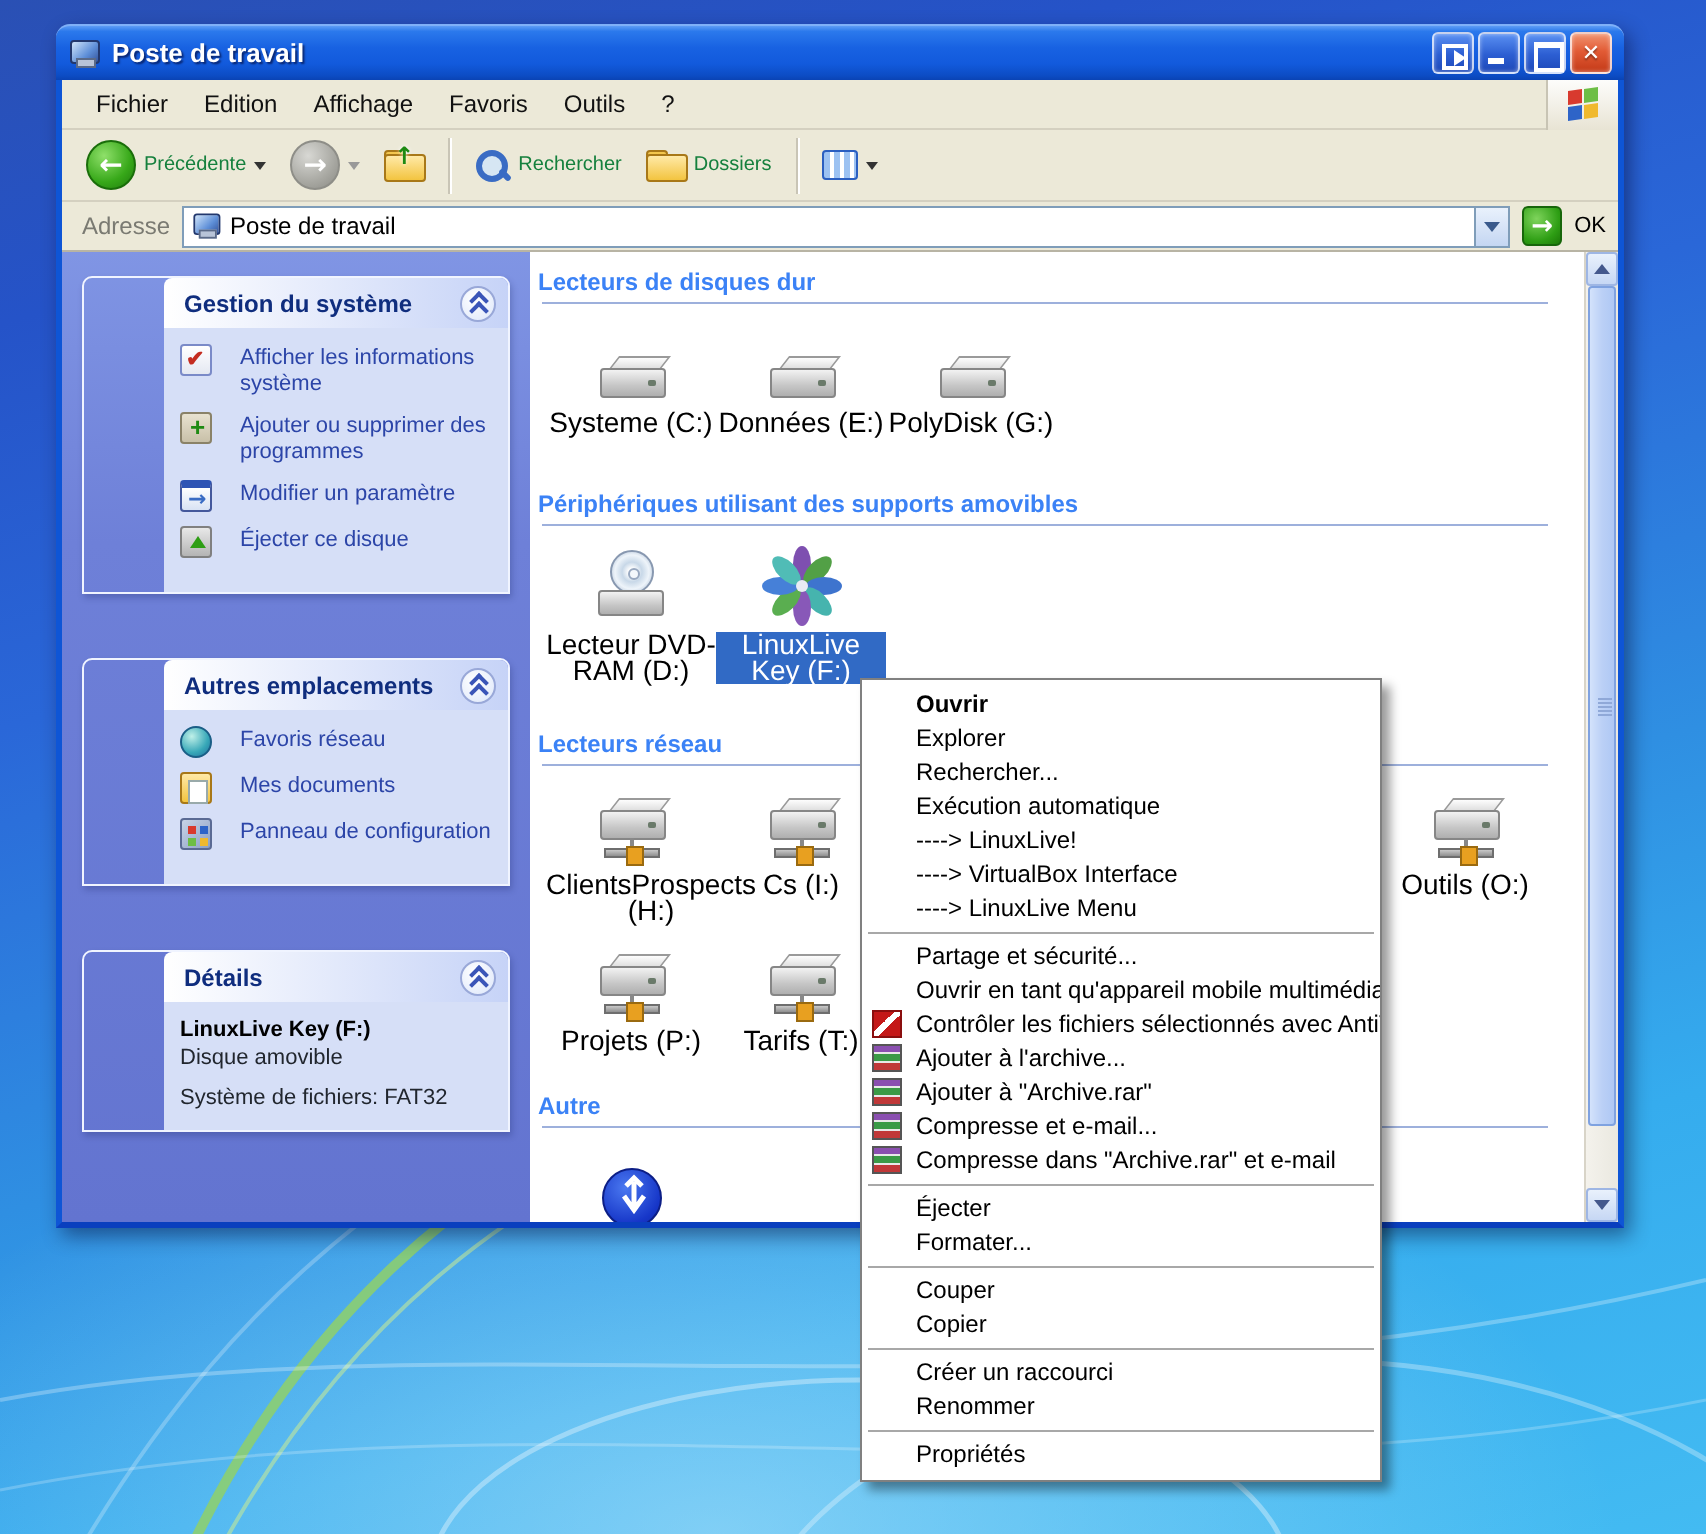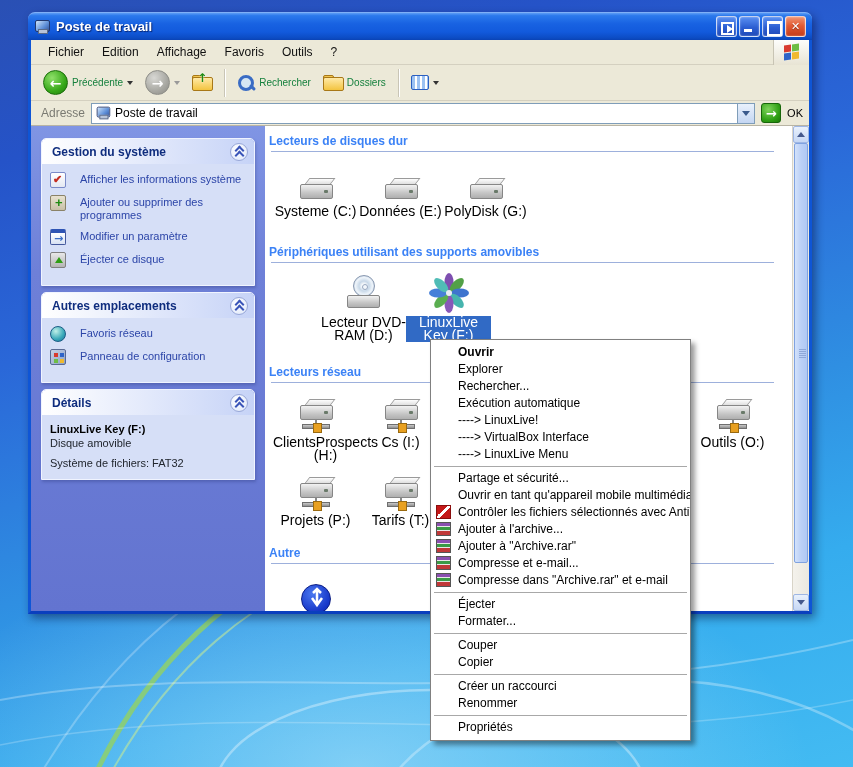--- a/index.html
+++ b/index.html
@@ -97,21 +97,21 @@
   .go-btn { width:20px; height:20px; border-radius:3px; display:flex; align-items:center; justify-content:center;
     background:radial-gradient(circle at 35% 30%,#7FD45C,#2E9E14 65%,#1C7A08); border:1px solid #17660A;
     color:#fff; font-family:"DejaVu Sans", sans-serif; font-weight:bold; font-size:13px; }
   .go-label { color:#000; font-size:11px; }
 
   
   .content { flex:1; display:flex; overflow:hidden; }
 
   
   .sidebar { width:234px; background:linear-gradient(180deg,#8095E4 0%,#6E80D8 30%,#6374D0 100%); padding:12px 10px; overflow:hidden; }
-  .sb-box { border:1px solid #F0F4FF; border-radius:5px 5px 0 0; margin-bottom:6px; box-shadow:1px 2px 3px rgba(20,30,90,.25); }
+  .sb-box { border:1px solid #F0F4FF; border-radius:5px 5px 0 0; margin-bottom:32px; box-shadow:1px 2px 3px rgba(20,30,90,.25);padding-left:40px; }
   .sb-head { height:25px; display:flex; align-items:center; padding:0 6px 0 10px; border-radius:4px 4px 0 0;
     background:linear-gradient(90deg,#FFFFFF,#C6D3F7); }
   .sb-title { font-weight:bold; font-size:12px; color:#0F2D7E; flex:1; }
   .chev-btn { width:18px; height:18px; border-radius:50%; background:radial-gradient(circle at 40% 35%,#FFFFFF,#DCE6FA);
     border:1px solid #99A8D8; position:relative; }
   .chev-btn::before, .chev-btn::after { content:""; position:absolute; left:5px; width:5px; height:5px;
     border-left:2px solid #3A55B8; border-top:2px solid #3A55B8; transform:rotate(45deg); }
   .chev-btn::before { top:3px; } .chev-btn::after { top:8px; }
   .sb-body { background:#D6DFF7; padding:8px 6px 10px 8px; }
   .sb-item { display:flex; gap:14px; margin-bottom:7px; cursor:pointer; }
@@ -326,20 +326,24 @@
             <div class="sb-head">
               <span class="sb-title">Autres emplacements</span>
               <span class="chev-btn"></span>
             </div>
             <div class="sb-body">
               <div class="sb-item">
                 <span class="sb-ic ic-netplaces"></span>
                 <span class="sb-item-label">Favoris réseau</span>
               </div>
               <div class="sb-item">
+                <span class="sb-ic ic-mydocs"></span>
+                <span class="sb-item-label">Mes documents</span>
+              </div>
+              <div class="sb-item">
                 <span class="sb-ic ic-cpanel"></span>
                 <span class="sb-item-label">Panneau de configuration</span>
               </div>
             </div>
           </div>
 
           <div class="sb-box">
             <div class="sb-head">
               <span class="sb-title">Détails</span>
               <span class="chev-btn"></span>
@@ -381,21 +385,21 @@
                   </span>
                 </div>
               <span class="tile-label">PolyDisk (G:)</span>
             </div>
           </div>
 
           <div class="msec-head" style="margin-top:24px;">
             <span class="msec-title">Périphériques utilisant des supports amovibles</span>
             <div class="msec-rule"></div>
           </div>
-          <div class="tiles" style="margin-top:8px;margin-left:48px;">
+          <div class="tiles" style="margin-top:8px;">
             <div class="tile">
               <div class="tile-icon">
                 <span class="icon-dvd">
                     <span class="disc"></span>
                     <span class="tray"></span>
                   </span>
               </div>
               <span class="tile-label">Lecteur DVD-RAM (D:)</span>
             </div>
             <div class="tile selected">

